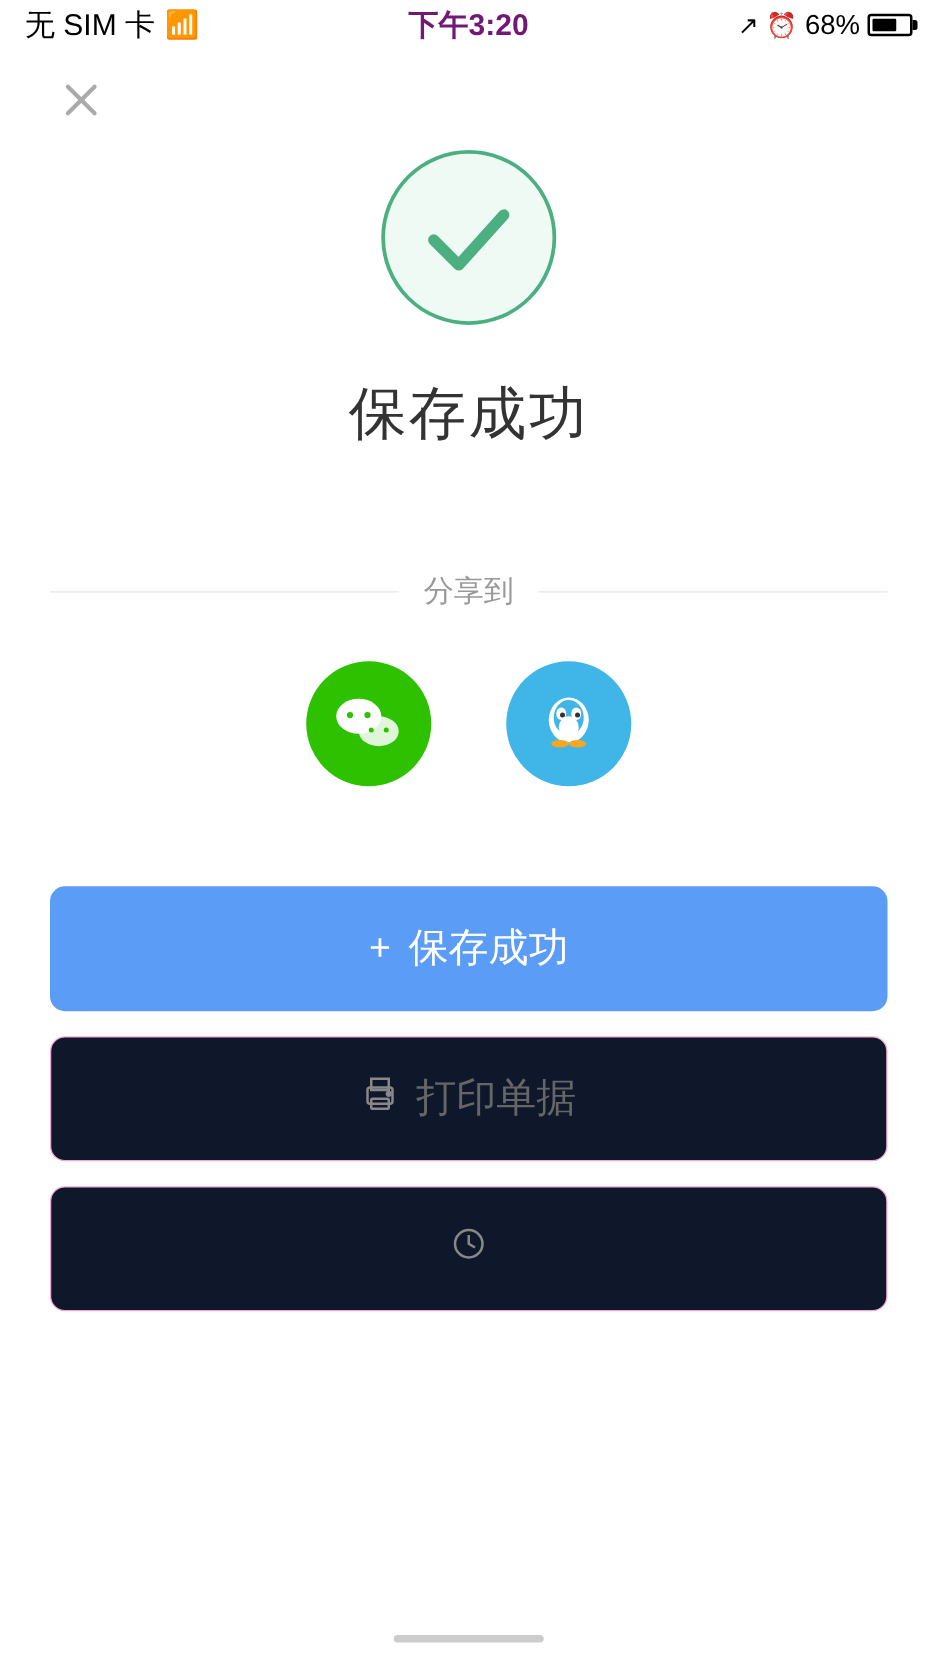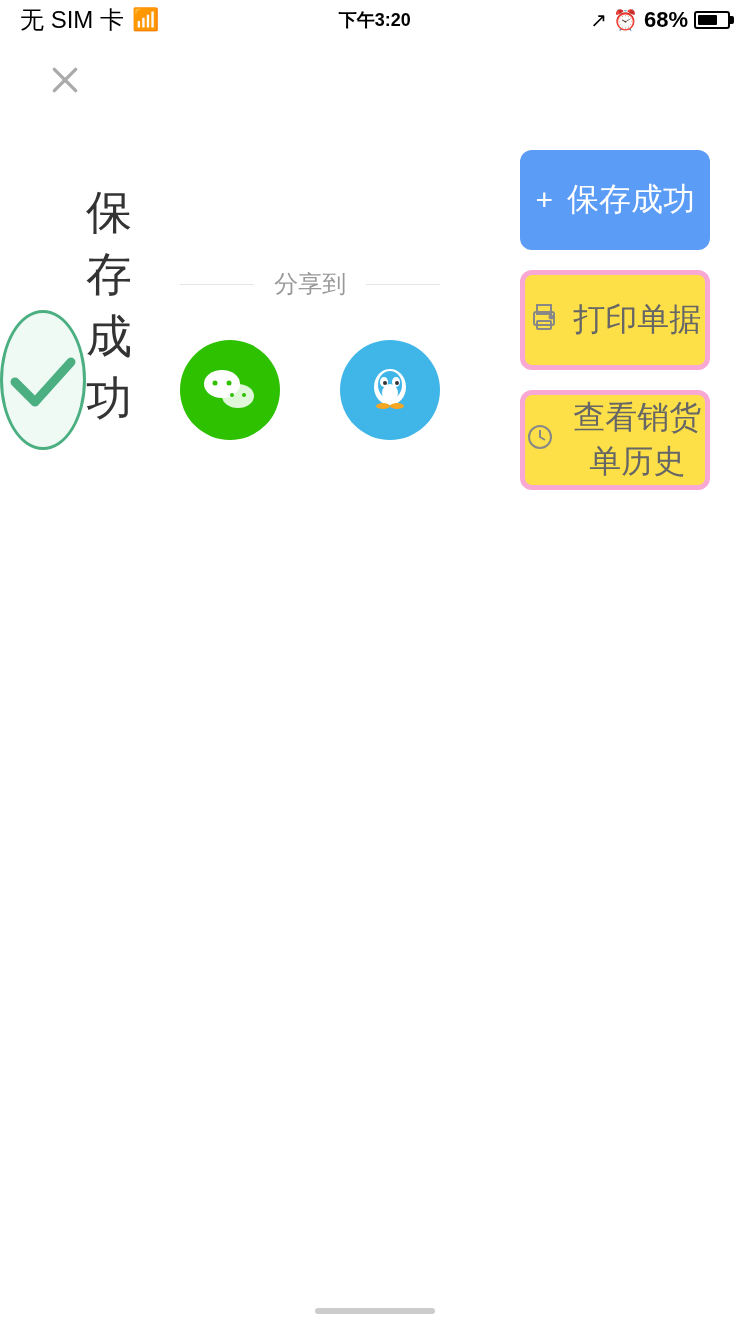--- a/index.html
+++ b/index.html
@@ -31,40 +31,40 @@
     .status-left {
       display: flex;
       align-items: center;
       gap: 8px;
       font-size: 24px;
       font-weight: 500;
       color: #000;
     }
 
     .status-center {
-      font-size: 18px;
+      font-size: 24px;
       font-weight: 600;
-      color: #000000;
+      color: #701a75;
     }
 
     .status-right {
       display: flex;
       align-items: center;
       gap: 6px;
       font-size: 22px;
       color: #000;
     }
 
     .wifi-icon {
       font-size: 22px;
     }
 
     .battery-text {
       font-size: 22px;
-      font-weight: 700;
+      font-weight: 400;
     }
 
     .battery-icon {
       width: 36px;
       height: 18px;
       border: 2px solid #000;
       border-radius: 3px;
       position: relative;
       display: inline-flex;
       align-items: center;
@@ -105,22 +105,22 @@
 
     .close-icon-svg {
       width: 32px;
       height: 32px;
       color: #aaa;
     }
 
     
     .main-content {
       display: flex;
-      flex-direction: row;
-      align-items: flex-end;
+      flex-direction: column;
+      align-items: center;
       padding-top: 80px;
     }
 
     
     .success-circle {
       width: 140px;
       height: 140px;
       border-radius: 50%;
       border: 3px solid #4caf82;
       background: #f0faf5;
@@ -214,22 +214,22 @@
       gap: 14px;
       cursor: pointer;
       font-size: 32px;
       color: white;
       font-family: -apple-system, "PingFang SC", sans-serif;
     }
 
     .btn-secondary {
       width: 100%;
       height: 100px;
-      background: #fde047;
-      border: 5px solid #f9a8d4;
+      background: #0f172a;
+      border: 1px solid #f9a8d4;
       border-radius: 12px;
       display: flex;
       align-items: center;
       justify-content: center;
       gap: 14px;
       cursor: pointer;
       font-size: 32px;
       color: #666;
       font-family: -apple-system, "PingFang SC", sans-serif;
     }
@@ -351,20 +351,19 @@
       <span>打印单据</span>
     </button>
 
     <button class="btn-secondary">
       <span class="btn-icon">
         <svg width="30" height="30" viewBox="0 0 30 30" fill="none" stroke="#888" stroke-width="2">
           <circle cx="15" cy="15" r="11"></circle>
           <polyline points="15,8 15,15 20,18"></polyline>
         </svg>
       </span>
-      <span>查看销货单历史</span>
     </button>
 
   </div>
 
 </div>
 
 <div class="nav-indicator"></div>
 
 </body></html>

